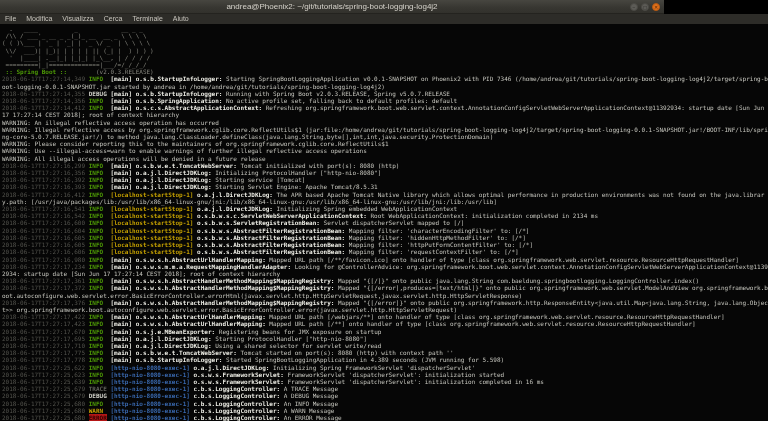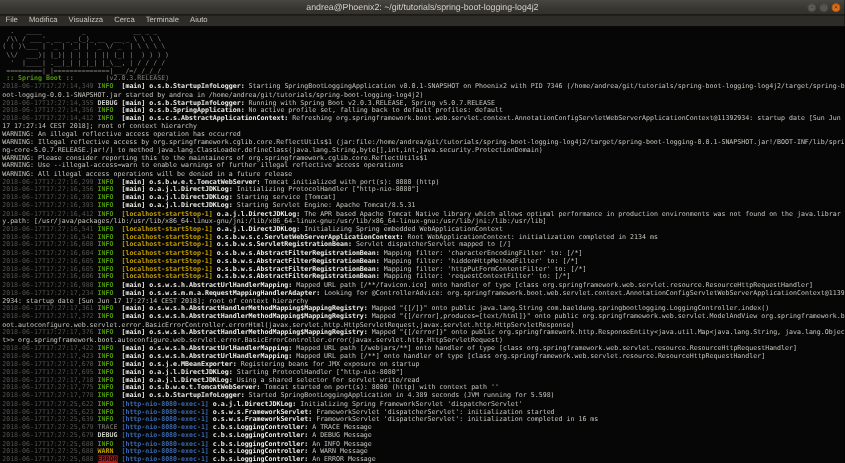--- a/index.html
+++ b/index.html
@@ -1,20 +1,20 @@
 <!DOCTYPE html>
 <html><head>
 <meta charset="utf-8">
 <style>
   html,body{margin:0;padding:0;background:#000;}
   body{width:768px;height:421px;overflow:hidden;position:relative;
        font-family:"Liberation Sans",sans-serif;}
 
   
-  .titlebar{position:absolute;top:0;left:0;width:768px;height:14px;
+  .titlebar{position:absolute;top:0;left:0;width:664px;height:14px;
     background:linear-gradient(#474640,#373631 60%,#32312c);
     border-bottom:1px solid #24231f;box-sizing:border-box;
     display:flex;align-items:center;justify-content:center;}
   .title{font-size:8px;color:#d6d3cb;line-height:14px;white-space:nowrap;}
   .winbtns{position:absolute;right:4px;top:3px;display:flex;gap:3px;}
   .wbtn{width:8px;height:8px;border-radius:50%;background:#5c5b56;
     display:flex;align-items:center;justify-content:center;
     font-size:5px;line-height:8px;color:#2e2d29;border:1px solid #4a4944;box-sizing:border-box;}
   .wbtn.close{background:#e0701a;border-color:#b55812;color:#55290a;}
 

